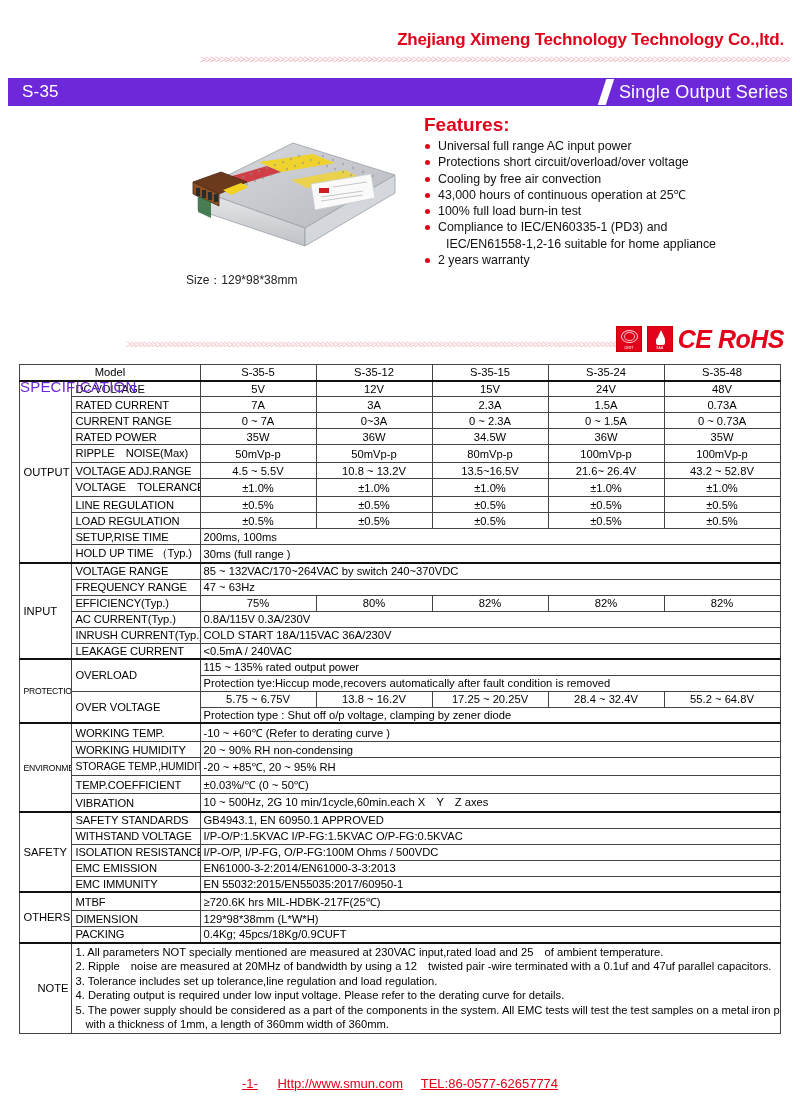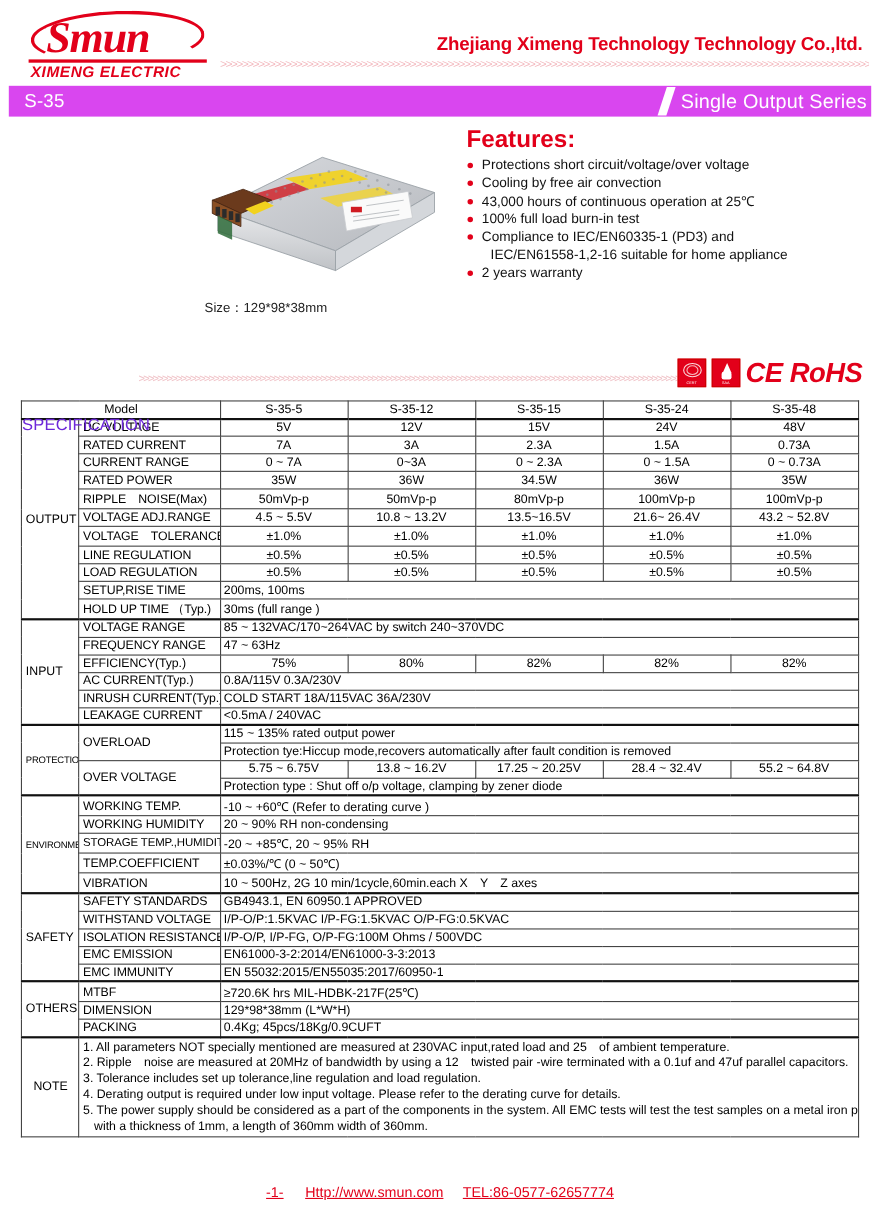--- a/index.html
+++ b/index.html
@@ -83,21 +83,21 @@
     font-weight: bold;
     color: #e2001a;
     letter-spacing: -0.2px;
   }
 
   
   .banner {
     position: relative;
     height: 28px;
     margin: 0 8px;
-    background: #d946ef;
+    background: #6d28d9;
     display: flex;
     align-items: center;
   }
   .banner-left {
     color: #fff;
     font-size: 17px;
     padding-left: 14px;
     letter-spacing: 0.2px;
   }
   .banner-right {
@@ -140,21 +140,21 @@
     color: #222;
   }
   .features {
     position: absolute;
     left: 424px;
     top: 8px;
     width: 368px;
   }
   .features h3 {
     margin: 0 0 2px 0;
-    font-size: 22px;
+    font-size: 19px;
     font-weight: bold;
     color: #e2001a;
   }
   .features ul {
     margin: 0;
     padding: 0;
     list-style: none;
   }
   .features li {
     position: relative;
@@ -298,21 +298,21 @@
     font-size: 17px;
     height: 22px;
   }
   .model-col {
     text-align: center;
     font-size: 13px;
     height: 22px;
   }
   .section-top td { border-top: 2px solid #111; }
   .note-label {
-    text-align: center;
+    text-align: right;
     font-size: 17px;
     vertical-align: middle;
   }
   .note-cell {
     text-align: left;
     padding: 3px 4px 4px 5px;
     white-space: normal;
     line-height: 14.6px;
     font-size: 11px;
     vertical-align: top;
@@ -330,26 +330,20 @@
     color: #e2001a;
   }
   .footer span { text-decoration: underline; }
   .footer .pg { margin-right: 16px; }
   .footer .tel { margin-left: 14px; }
 </style>
 </head>
 <body>
 
 <div class="header">
-  <div class="logo-block">
-    <div class="logo-ellipse"></div>
-    <div class="logo-smun">Smun</div>
-    <div class="logo-rule"></div>
-    <div class="logo-sub">XIMENG ELECTRIC</div>
-  </div>
   <div class="chev-band">&gt;&gt;&gt;&gt;&gt;&gt;&gt;&gt;&gt;&gt;&gt;&gt;&gt;&gt;&gt;&gt;&gt;&gt;&gt;&gt;&gt;&gt;&gt;&gt;&gt;&gt;&gt;&gt;&gt;&gt;&gt;&gt;&gt;&gt;&gt;&gt;&gt;&gt;&gt;&gt;&gt;&gt;&gt;&gt;&gt;&gt;&gt;&gt;&gt;&gt;&gt;&gt;&gt;&gt;&gt;&gt;&gt;&gt;&gt;&gt;&gt;&gt;&gt;&gt;&gt;&gt;&gt;&gt;&gt;&gt;&gt;&gt;&gt;&gt;&gt;&gt;&gt;&gt;&gt;&gt;&gt;&gt;&gt;&gt;&gt;&gt;&gt;&gt;&gt;&gt;&gt;&gt;&gt;&gt;&gt;&gt;&gt;&gt;&gt;&gt;&gt;&gt;&gt;&gt;&gt;&gt;&gt;&gt;&gt;&gt;&gt;&gt;&gt;&gt;&gt;&gt;&gt;&gt;&gt;&gt;&gt;&gt;&gt;&gt;&gt;&gt;&gt;&gt;&gt;&gt;&gt;&gt;&gt;&gt;&gt;&gt;&gt;&gt;&gt;&gt;&gt;&gt;&gt;&gt;&gt;&gt;&gt;&gt;&gt;&gt;&gt;&gt;&gt;&gt;&gt;&gt;&gt;&gt;&gt;&gt;&gt;&gt;&gt;&gt;&gt;&gt;&gt;&gt;&gt;&gt;&gt;&gt;&gt;&gt;&gt;&gt;&gt;&gt;&gt;&gt;&gt;&gt;&gt;&gt;&gt;&gt;&gt;&gt;&gt;&gt;&gt;&gt;&gt;&gt;&gt;&gt;&gt;&gt;&gt;&gt;&gt;&gt;&gt;&gt;&gt;&gt;&gt;&gt;&gt;&gt;&gt;&gt;&gt;&gt;&gt;&gt;&gt;&gt;&gt;&gt;&gt;&gt;&gt;&gt;&gt;&gt;&gt;&gt;&gt;&gt;&gt;&gt;&gt;&gt;&gt;&gt;&gt;&gt;&gt;&gt;&gt;&gt;&gt;&gt;&gt;&gt;&gt;&gt;&gt;&gt;&gt;&gt;&gt;&gt;&gt;&gt;&gt;&gt;&gt;&gt;&gt;&gt;&gt;&gt;&gt;&gt;&gt;&gt;&gt;&gt;&gt;&gt;&gt;&gt;&gt;&gt;&gt;&gt;&gt;&gt;&gt;&gt;&gt;&gt;&gt;&gt;&gt;&gt;&gt;&gt;&gt;&gt;&gt;&gt;&gt;&gt;&gt;&gt;&gt;&gt;&gt;&gt;&gt;&gt;&gt;&gt;&gt;&gt;&gt;&gt;&gt;&gt;&gt;&gt;&gt;&gt;&gt;&gt;&gt;&gt;&gt;&gt;&gt;&gt;&gt;&gt;&gt;&gt;&gt;&gt;&gt;&gt;&gt;&gt;&gt;&gt;&gt;&gt;&gt;&gt;&gt;&gt;&gt;&gt;&gt;&gt;&gt;&gt;&gt;&gt;&gt;&gt;&gt;&gt;&gt;&gt;&gt;&gt;&gt;&gt;&gt;&gt;&gt;&gt;&gt;&gt;&gt;&gt;&gt;&gt;&gt;&gt;&gt;&gt;&gt;&gt;</div>
   <div class="company">Zhejiang Ximeng Technology Technology Co.,ltd.</div>
 </div>
 
 <div class="banner">
   <div class="banner-left">S-35</div>
   <div class="banner-right">
     <span class="banner-slash"></span>
     <span>Single Output Series</span>
   </div>
@@ -423,21 +417,22 @@
         <line x1="170" y1="69" x2="204" y2="64"></line>
       </g>
       <polygon points="35,78 48,84 48,100 35,94" fill="#2e6b3a" opacity="0.85"></polygon>
     </g>
   </svg>
   <div class="size-cap">Size：129*98*38mm</div>
 
   <div class="features">
     <h3>Features:</h3>
     <ul>
-      <li><span class="dot"></span><span>Protections short circuit/voltage/over voltage</span></li>
+      <li><span class="dot"></span><span>Universal full range AC input power</span></li>
+      <li><span class="dot"></span><span>Protections short circuit/overload/over voltage</span></li>
       <li><span class="dot"></span><span>Cooling by free air convection</span></li>
       <li><span class="dot"></span><span>43,000 hours of continuous operation at 25℃</span></li>
       <li><span class="dot"></span><span>100% full load burn-in test</span></li>
       <li><span class="dot"></span><span>Compliance to IEC/EN60335-1 (PD3) and</span></li>
       <li class="cont"><span>IEC/EN61558-1,2-16 suitable for home appliance</span></li>
       <li><span class="dot"></span><span>2 years warranty</span></li>
     </ul>
   </div>
 </div>
 

